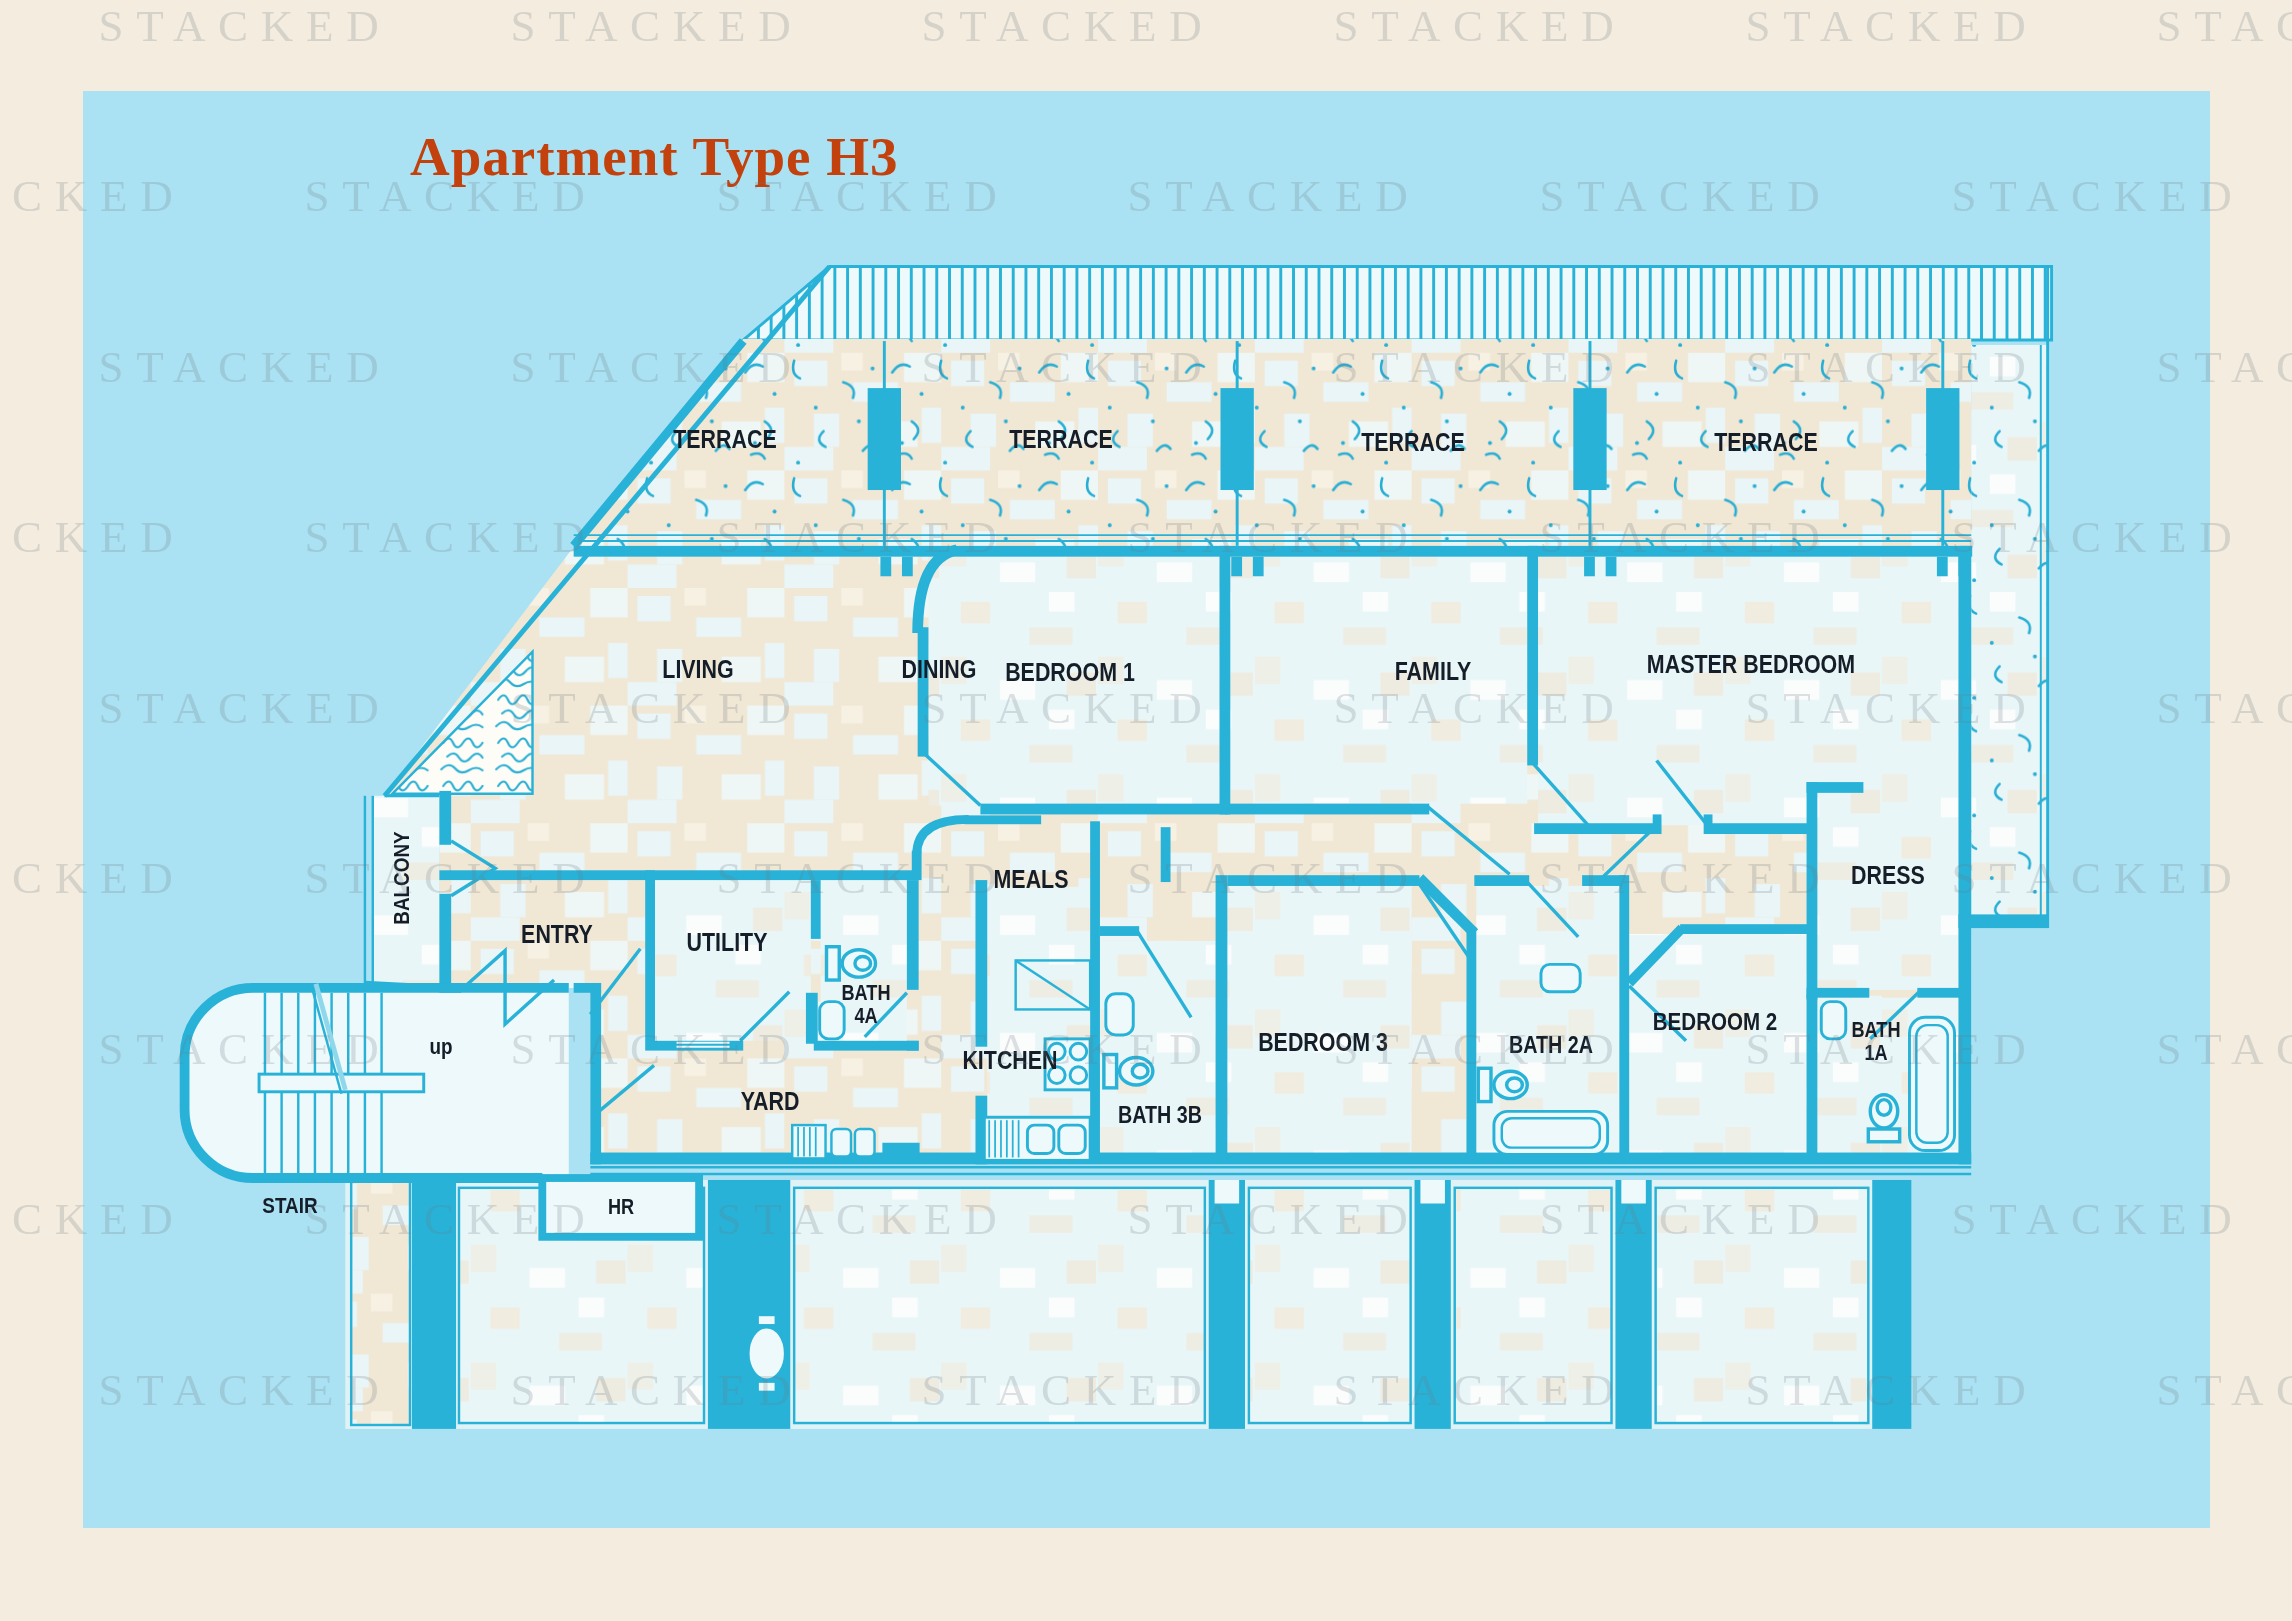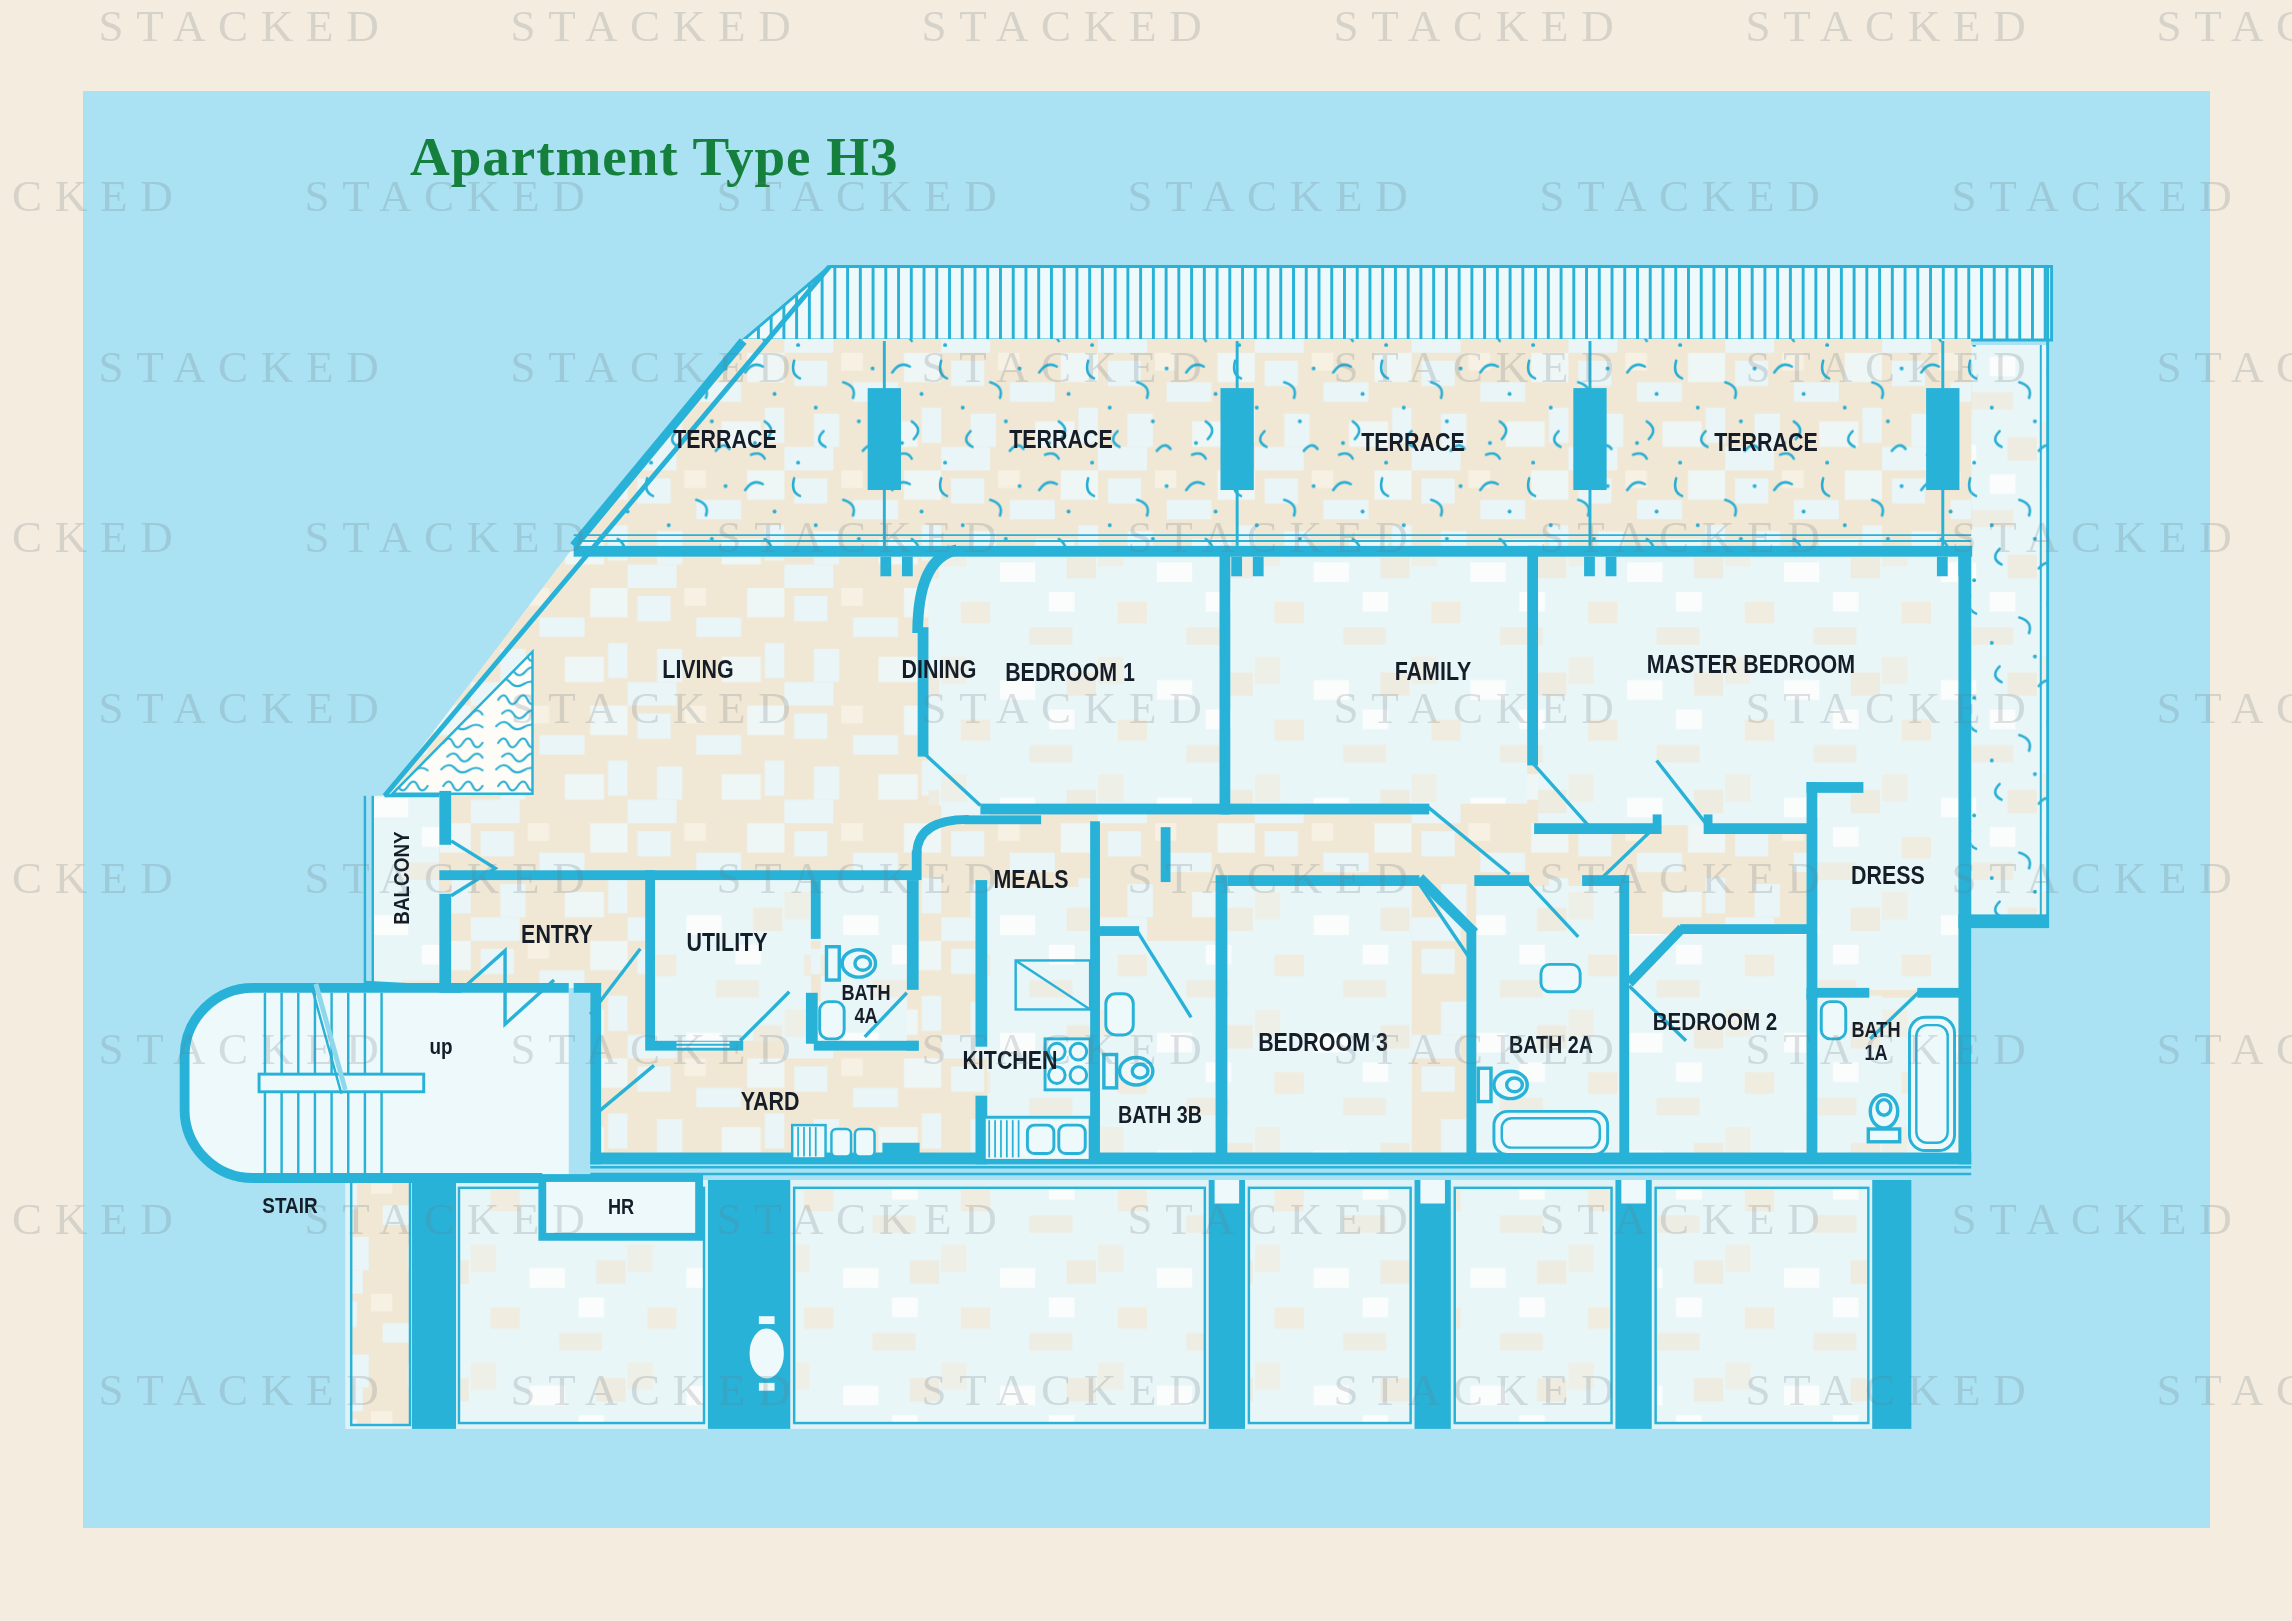--- a/index.html
+++ b/index.html
@@ -2,21 +2,21 @@
 <html><head>
 <meta charset="utf-8">
 <style>
   html,body{margin:0;padding:0;width:2293px;height:1621px;overflow:hidden;
     font-family:"Liberation Sans",sans-serif;}
   #stage{position:relative;width:2293px;height:1621px;background:#f4ecdf;}
   #canvas{position:absolute;left:83px;top:91px;right:83px;bottom:93px;background:#abe2f3;}
   #plan-svg{position:absolute;left:0;top:0;width:2293px;height:1621px;z-index:10;}
   #page-title{position:absolute;left:410px;top:125px;z-index:30;
     font-family:"Liberation Serif",serif;font-weight:700;font-size:55px;
-    letter-spacing:1px;color:#15803d;}
+    letter-spacing:1px;color:#c2410c;}
   .room-label{position:absolute;z-index:20;color:#151e28;font-weight:700;
     font-size:25.5px;letter-spacing:0px;white-space:pre-line;text-align:center;
     line-height:1.08;}
   .watermark{position:absolute;z-index:40;font-family:"Liberation Serif",serif;
     font-size:45px;letter-spacing:12.7px;color:rgba(105,118,128,0.22);
     pointer-events:none;white-space:nowrap;}
   #watermark-layer{position:absolute;inset:0;z-index:40;pointer-events:none;overflow:hidden;}
   #label-layer{position:absolute;inset:0;z-index:20;}
 </style>
 </head>

